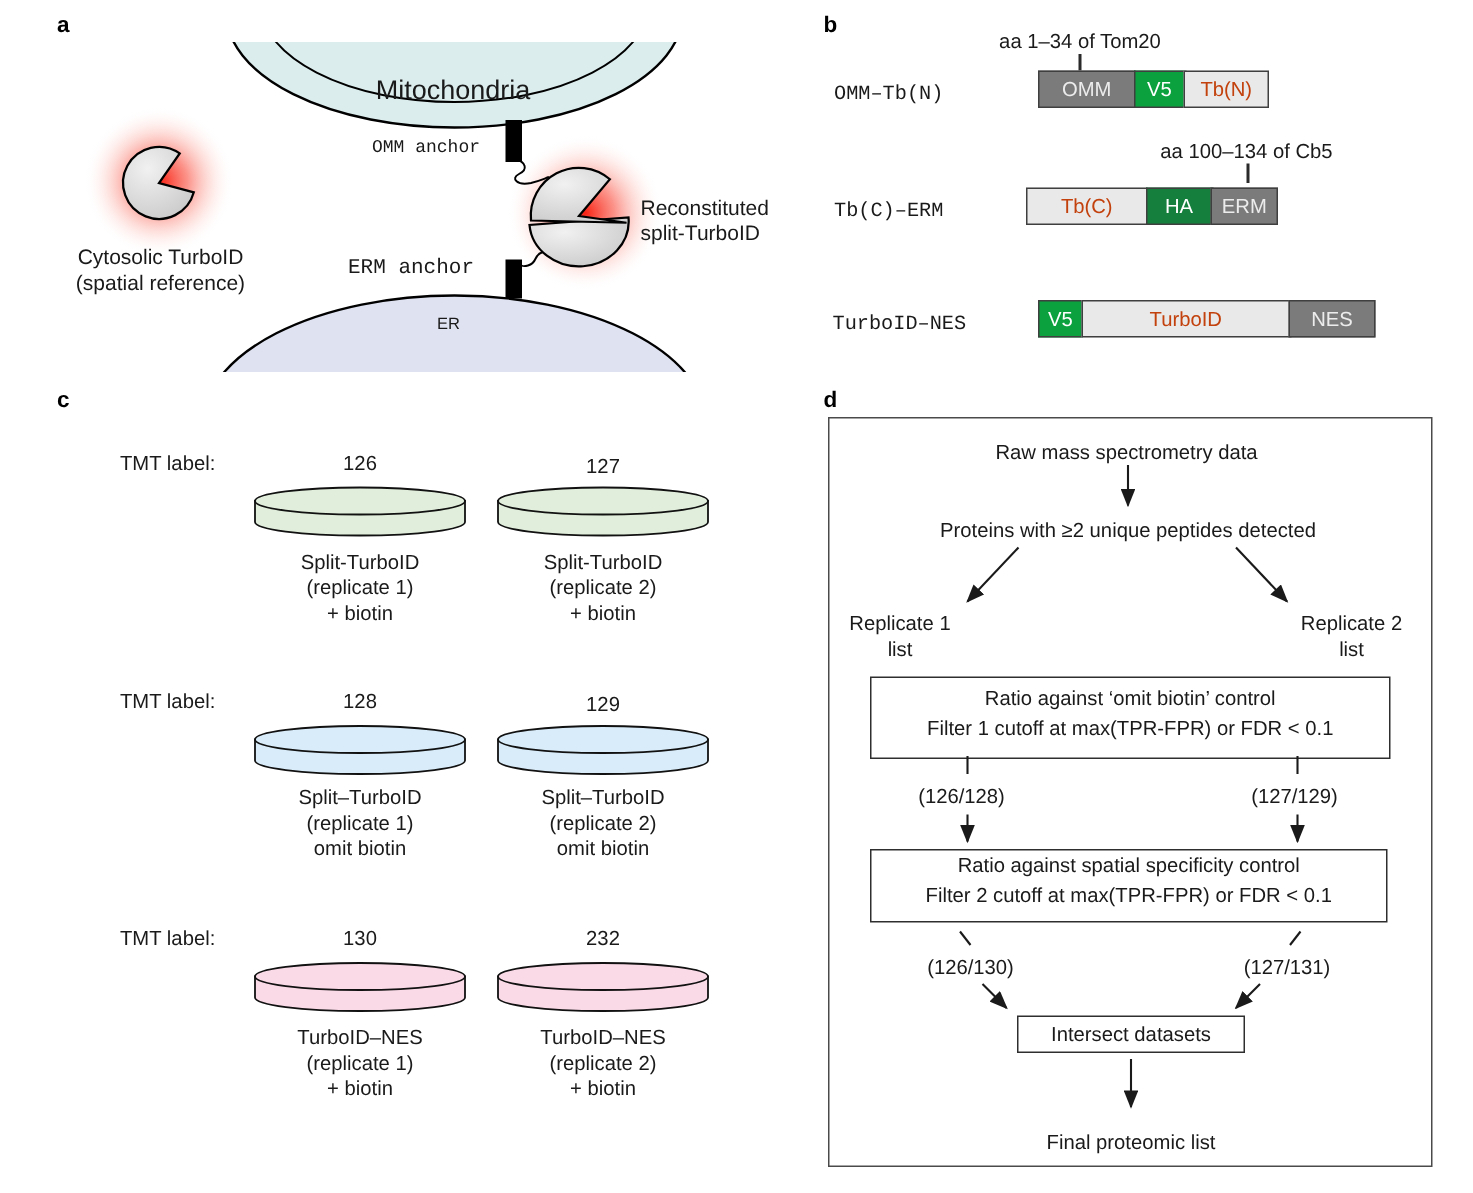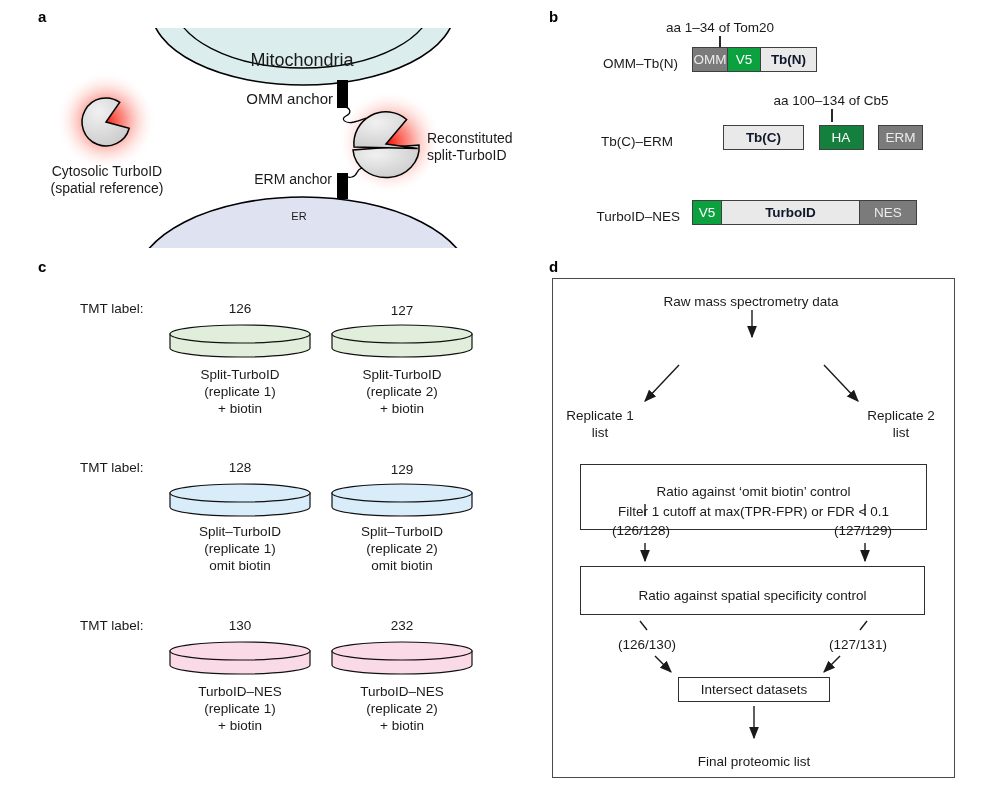--- a/index.html
+++ b/index.html
@@ -1,29 +1,29 @@
 <!DOCTYPE html>
 <html><head>
 <meta charset="utf-8">
 <style>
   html,body{margin:0;padding:0;background:#fff;}
   .fig{position:relative;width:982px;height:795px;background:#ffffff;
        font-family:"Liberation Sans",sans-serif;color:#1a1a1a;overflow:hidden;}
   .plabel{position:absolute;font-size:15px;font-weight:bold;color:#000;}
   .txt{position:absolute;font-size:13.5px;line-height:17px;white-space:nowrap;}
   .center{text-align:center;}
-  .right{text-align:right;}
+  .right{text-align:left;font-family:Liberation Mono, monospace;}
   svg{position:absolute;}
   
   .segrow{position:absolute;display:flex;height:25px;}
   .seg{display:flex;align-items:center;justify-content:center;font-size:13.5px;
        border:1.5px solid #3f3f3f;box-sizing:border-box;}
   .seg + .seg{margin-left:-1.5px;}
   .seg-dark{background:#7b7b7b;color:#ececec;}
-  .seg-light{background:#e9e9e9;color:#0f172a;font-weight:bold;}
+  .seg-light{background:#e9e9e9;color:#c2410c;}
   .seg-green{background:#0aa13e;color:#fff;}
   .seg-red{background:#15803d;color:#fff;text-align:center;}
   .tick{position:absolute;width:1.5px;background:#2a2a2a;}
   
   .dbox{position:absolute;border:1.4px solid #2e2e2e;background:#fff;
         text-align:center;font-size:13.5px;box-sizing:border-box;}
   .douter{position:absolute;border:1.4px solid #4a4a4a;background:#fff;box-sizing:border-box;}
 </style>
 </head>
 <body>
@@ -68,44 +68,44 @@
     <path d="M 332,140 C 325,142 329,147 322,149 C 315,151 318,146 314,147" fill="none" stroke="#000" stroke-width="1.3"></path>
 
     <path d="M 99.2,100.2 A 24 24 0 1 1 89.8,74.3 L 76,94 Z" fill="url(#metal)" stroke="#000" stroke-width="1.5"></path>
 
     <path d="M 323,122 A 33 30 0 0 0 389,117 Z" fill="url(#metal)" stroke="#000" stroke-width="1.5"></path>
     <path d="M 324,119 A 32 32 0 0 1 376.6,91.5 L 356,116 L 387.7,120.5 Z" fill="url(#metal)" stroke="#000" stroke-width="1.5"></path>
   </svg>
 
   <div class="txt center" style="left:232px;top:52px;width:140px;font-size:18px">Mitochondria</div>
   <div class="txt center" style="left:259px;top:208px;width:80px;font-size:11px">ER</div>
-  <div class="txt right" style="left:233px;top:90px;width:100px;font-size:15px">OMM anchor</div>
+  <div class="txt right" style="left:248px;top:90px;width:100px;font-size:12px">OMM anchor</div>
   <div class="txt right" style="left:232px;top:171px;width:100px;font-size:14px">ERM anchor</div>
   <div class="txt center" style="left:26px;top:163px;width:162px;font-size:14px;line-height:16.5px">
     <div>Cytosolic TurboID</div>
     <div>(spatial reference)</div>
   </div>
   <div class="txt" style="left:427px;top:130px;font-size:14px;line-height:16.5px">
     <div>Reconstituted</div>
     <div>split-TurboID</div>
   </div>
 
   <div class="txt center" style="left:640px;top:19px;width:160px">aa 1–34 of Tom20</div>
   <div class="tick" style="left:719px;top:36px;height:11px"></div>
   <div class="txt right" style="left:556px;top:55px;width:122px">OMM–Tb(N)</div>
   <div class="segrow" style="left:692px;top:47px;">
-    <div class="seg seg-dark" style="width:36px">OMM</div>
+    <div class="seg seg-dark" style="width:65px">OMM</div>
     <div class="seg seg-green" style="width:35px">V5</div>
     <div class="seg seg-light" style="width:57px">Tb(N)</div>
   </div>
 
   <div class="txt center" style="left:750px;top:92px;width:162px">aa 100–134 of Cb5</div>
   <div class="tick" style="left:831px;top:109px;height:13px"></div>
   <div class="txt right" style="left:556px;top:133px;width:117px">Tb(C)–ERM</div>
-  <div class="segrow" style="left:723px;top:125px;gap:16px;">
+  <div class="segrow" style="left:684px;top:125px;">
     <div class="seg seg-light" style="width:81px">Tb(C)</div>
     <div class="seg seg-red" style="width:45px">HA</div>
     <div class="seg seg-dark" style="width:45px">ERM</div>
   </div>
 
   <div class="txt right" style="left:555px;top:208px;width:125px">TurboID–NES</div>
   <div class="segrow" style="left:692px;top:200px;">
     <div class="seg seg-green" style="width:30px">V5</div>
     <div class="seg seg-light" style="width:140px">TurboID</div>
     <div class="seg seg-dark" style="width:58px">NES</div>
@@ -179,40 +179,42 @@
   </div>
   <div class="txt center" style="left:317px;top:683px;width:170px">
     <div>TurboID–NES</div>
     <div>(replicate 2)</div>
     <div>+ biotin</div>
   </div>
 
   <div class="douter" style="left:552px;top:278px;width:403px;height:500px"></div>
 
   <div class="txt center" style="left:601px;top:293px;width:300px">Raw mass spectrometry data</div>
+  <div class="txt center" style="left:571px;top:345px;width:362px">Proteins with ≥2 unique peptides detected</div>
 
   <div class="txt center" style="left:550px;top:407px;width:100px">
     <div>Replicate 1</div>
     <div>list</div>
   </div>
   <div class="txt center" style="left:851px;top:407px;width:100px">
     <div>Replicate 2</div>
     <div>list</div>
   </div>
 
-  <div class="dbox" style="left:580px;top:464px;width:347px;height:66px;padding-top:17px;line-height:20px">
+  <div class="dbox" style="left:580px;top:451px;width:347px;height:55px;padding-top:4px;line-height:20px">
     <div>Ratio against ‘omit biotin’ control</div>
     <div>Filter 1 cutoff at max(TPR-FPR) or FDR &lt; 0.1</div>
   </div>
 
   <div class="txt center" style="left:601px;top:522px;width:80px">(126/128)</div>
   <div class="txt center" style="left:823px;top:522px;width:80px">(127/129)</div>
 
-  <div class="dbox" style="left:580px;top:566px;width:345px;height:49px;padding-top:19px;line-height:20px">
+  <div class="dbox" style="left:580px;top:566px;width:345px;height:49px;padding-top:0;line-height:20px">
     <div>Ratio against spatial specificity control</div>
+    <div>Filter 2 cutoff at max(TPR-FPR) or FDR &lt; 0.1</div>
   </div>
 
   <div class="txt center" style="left:607px;top:636px;width:80px">(126/130)</div>
   <div class="txt center" style="left:818px;top:636px;width:80px">(127/131)</div>
 
   <div class="dbox" style="left:678px;top:677px;width:152px;height:25px;line-height:23px">Intersect datasets</div>
 
   <div class="txt center" style="left:674px;top:753px;width:160px">Final proteomic list</div>
 
   <svg style="left:552px;top:278px;pointer-events:none" width="403" height="500" viewBox="0 0 403 500">

